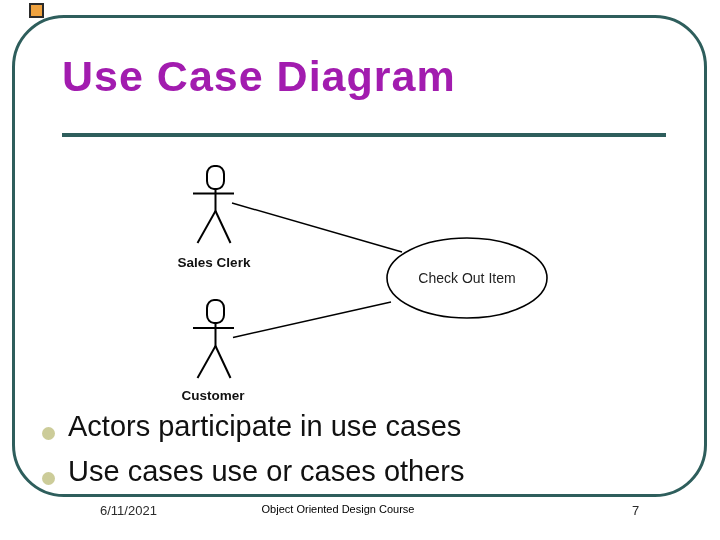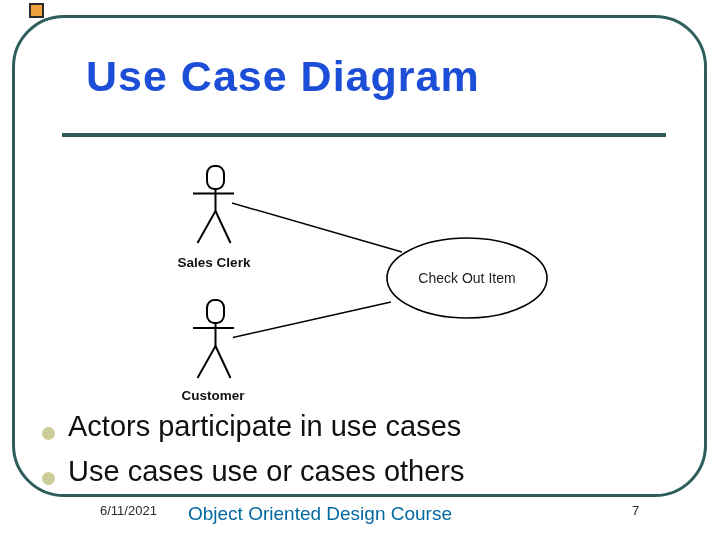--- a/index.html
+++ b/index.html
@@ -38,23 +38,22 @@
     border: 2px solid #2B2B2B;
   }
   .title {
     position: absolute;
     left: 62px;
     top: 55px;
     font-size: 43px;
     line-height: 1;
     font-weight: bold;
     letter-spacing: 1px;
-    color: #1d4ed8;
+    color: #a21caf;
     white-space: nowrap;
-    margin-left: 24px;
   }
   .title-rule {
     position: absolute;
     left: 62px;
     top: 133px;
     width: 604px;
     height: 4px;
     background: #2E5E5C;
   }
   .diagram-layer {
@@ -89,26 +88,26 @@
   }
   .footer-date {
     position: absolute;
     left: 100px;
     top: 503px;
     font-size: 13px;
     color: #2b2b2b;
   }
   .footer-center {
     position: absolute;
-    left: 40px;
+    left: 58px;
     top: 503px;
     width: 560px;
     text-align: center;
-    font-size: 19px;
-    color: #0369a1;
+    font-size: 11px;
+    color: #000000;
   }
   .footer-page {
     position: absolute;
     left: 632px;
     top: 503px;
     font-size: 13px;
     color: #2b2b2b;
   }
   svg text.actor-label {
     font-family: "Liberation Sans", sans-serif;

